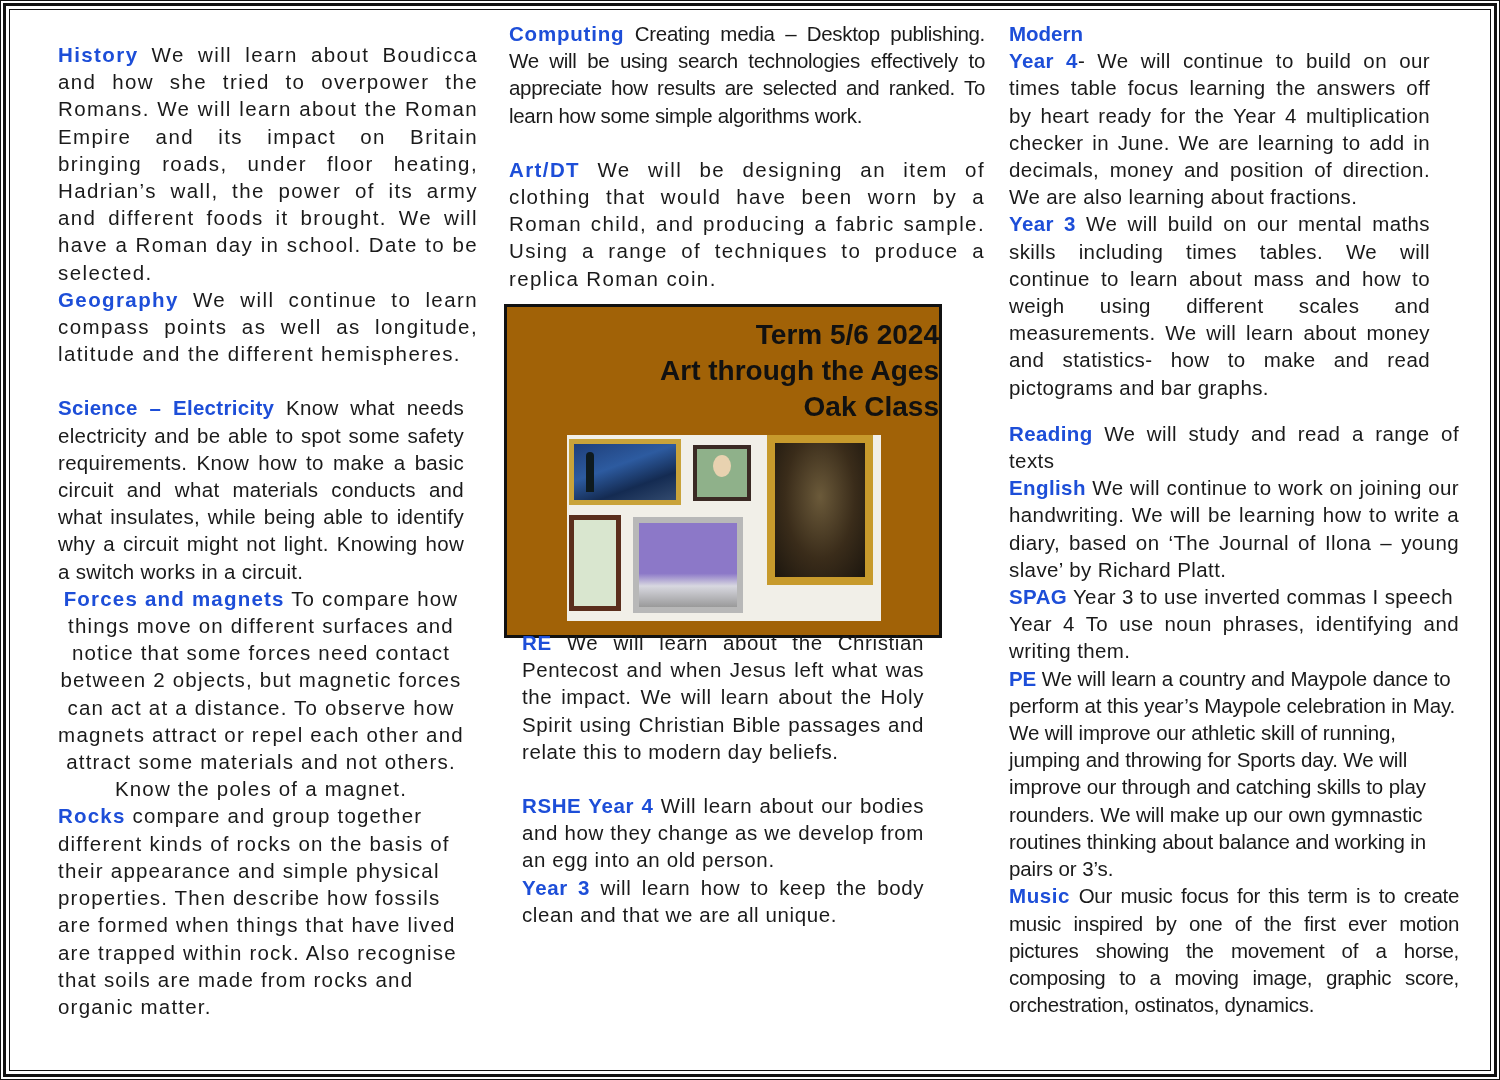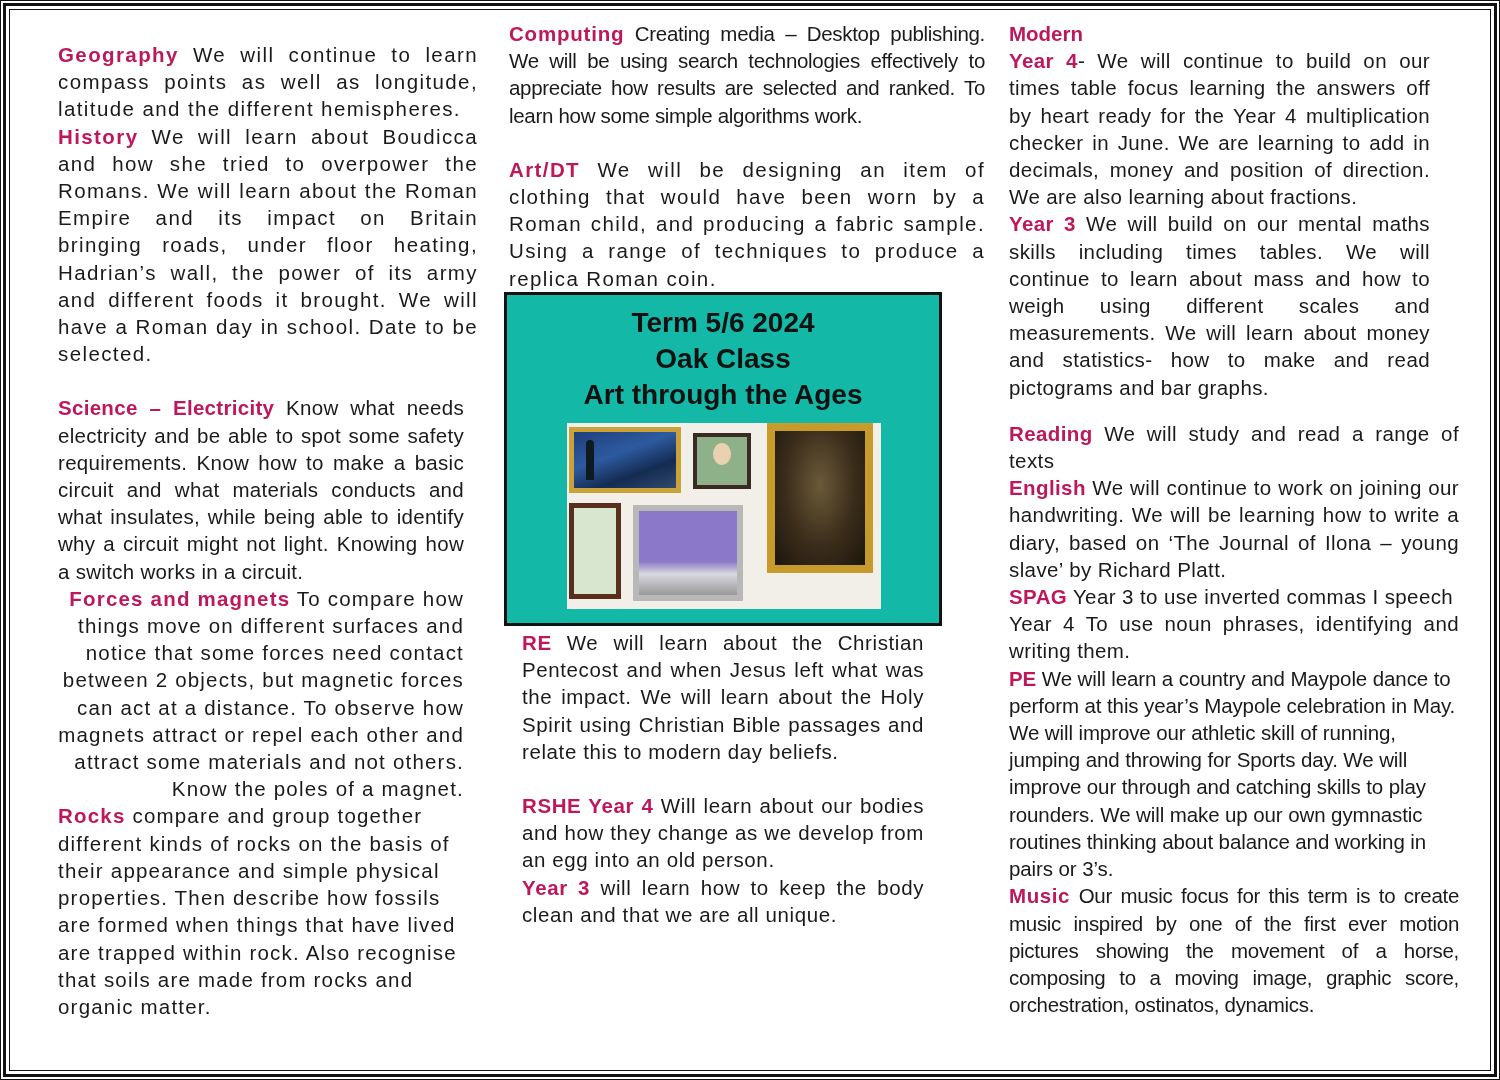--- a/index.html
+++ b/index.html
@@ -2,72 +2,72 @@
 <html><head>
 <meta charset="utf-8">
 <style>
   html, body { margin:0; padding:0; background:#ffffff; }
   body { width:1500px; height:1080px; position:relative; overflow:hidden; font-family:"Liberation Sans", sans-serif; color:#1a1a1a; }
   .border-outer { position:absolute; left:0; top:0; width:1500px; height:1080px; box-sizing:border-box; border:1px solid #111; }
   .border-mid { position:absolute; left:3px; top:3px; right:3px; bottom:3px; border:3px solid #111; }
   .border-inner { position:absolute; left:9px; top:9px; right:9px; bottom:9px; border:1px solid #111; }
   .col { position:absolute; font-size:20.5px; line-height:27.2px; }
   .col p { margin:0; text-align:justify; }
-  .col b { font-weight:bold; color:#be185d; }
+  .col b { font-weight:bold; color:#1d4ed8; }
   .wide { letter-spacing:1.4px; }
   .narrow { letter-spacing:-0.3px; }
   .gap { height:27px; }
   #col-left { left:58px; top:41px; width:420px; }
   #col-left .sci { width:406px; }
   #col-mid-top { left:509px; top:20px; width:476px; }
   #col-mid-bottom { left:522px; top:629px; width:402px; }
   #col-right { left:1009px; top:20px; width:450px; }
   #col-right .maths { width:421px; }
-  .title-box { position:absolute; left:504px; top:292px; width:432px; height:328px; border:3px solid #111; background:#14b8a6; text-align:center; }
+  .title-box { position:absolute; left:504px; top:304px; width:432px; height:328px; border:3px solid #111; background:#a16207; text-align:right; }
   .title-line { font-weight:bold; font-size:28px; line-height:36px; color:#111; }
   .title-text { margin-top:10px; }
   .art { position:absolute; left:60px; top:128px; width:314px; height:186px; background:#f1efe8; }
   .frame { position:absolute; box-sizing:border-box; }
   .f1 { left:2px; top:4px; width:112px; height:66px; border:5px solid #c9a33a; background:linear-gradient(160deg,#1f3f7a 0%,#2d5ba0 40%,#142b52 70%,#324a6e 100%); }
   .f1::after { content:""; position:absolute; left:12px; top:8px; width:8px; height:40px; background:#0e1a1f; border-radius:4px 4px 0 0; }
   .f2 { left:126px; top:10px; width:58px; height:56px; border:4px solid #3b2a24; background:#8fb18a; }
   .f2::after { content:""; position:absolute; left:16px; top:6px; width:18px; height:22px; background:#e8d2b0; border-radius:50%; }
   .f3 { left:200px; top:0px; width:106px; height:150px; border:8px solid #c79a2c; background:radial-gradient(ellipse at 50% 40%,#6b5a3a 0%,#3a2c1a 55%,#1c160e 100%); }
   .f4 { left:2px; top:80px; width:52px; height:96px; border:5px solid #5a2e1c; background:#d9e6cf; }
   .f5 { left:66px; top:82px; width:110px; height:96px; border:6px solid #b8b8b8; background:linear-gradient(180deg,#8c78c8 0%,#8c78c8 60%,#d8d8e0 75%,#9a9a9a 100%); }
 </style>
 </head>
 <body>
 
 <div class="border-outer"></div>
 <div class="border-mid"></div>
 <div class="border-inner"></div>
 
 <div class="col" id="col-left">
+  <p class="wide"><b>History</b><span> We will learn about Boudicca and how she tried to overpower the Romans. We will learn about the Roman Empire and its impact on Britain bringing roads, under floor heating, Hadrian’s wall, the power of its army and different foods it brought. We will have a Roman day in school. Date to be selected.</span></p>
   <p class="wide"><b>Geography</b><span> We will continue to learn compass points as well as longitude, latitude and the different hemispheres.</span></p>
-  <p class="wide"><b>History</b><span> We will learn about Boudicca and how she tried to overpower the Romans. We will learn about the Roman Empire and its impact on Britain bringing roads, under floor heating, Hadrian’s wall, the power of its army and different foods it brought. We will have a Roman day in school. Date to be selected.</span></p>
   <div class="gap"></div>
   <div class="sci">
     <p style="letter-spacing:0.3px"><b>Science – Electricity</b><span> Know what needs electricity and be able to spot some safety requirements. Know how to make a basic circuit and what materials conducts and what insulates, while being able to identify why a circuit might not light. Knowing how a switch works in a circuit.</span></p>
-    <p style="letter-spacing:1.2px;text-align:right"><b>Forces and magnets</b><span> To compare how things move on different surfaces and notice that some forces need contact between 2 objects, but magnetic forces can act at a distance. To observe how magnets attract or repel each other and attract some materials and not others. Know the poles of a magnet.</span></p>
+    <p style="letter-spacing:1.2px;text-align:center"><b>Forces and magnets</b><span> To compare how things move on different surfaces and notice that some forces need contact between 2 objects, but magnetic forces can act at a distance. To observe how magnets attract or repel each other and attract some materials and not others. Know the poles of a magnet.</span></p>
     <p style="letter-spacing:1.2px;text-align:left"><b>Rocks</b><span> compare and group together different kinds of rocks on the basis of their appearance and simple physical properties. Then describe how fossils are formed when things that have lived are trapped within rock. Also recognise that soils are made from rocks and organic matter.</span></p>
   </div>
 </div>
 
 <div class="col" id="col-mid-top">
   <p class="narrow"><b style="letter-spacing:0.8px">Computing</b><span>  Creating media – Desktop publishing. We will be using search technologies effectively to appreciate how results are selected and ranked. To learn how some simple algorithms work.</span></p>
   <div class="gap"></div>
   <p class="wide"><b>Art/DT</b><span> We will be designing an item of clothing that would have been worn by a Roman child, and producing a fabric sample. Using a range of techniques to produce a replica Roman coin.</span></p>
 </div>
 
 <div class="title-box">
   <div class="title-text">
     <div class="title-line">Term 5/6 2024</div>
+    <div class="title-line">Art through the Ages</div>
     <div class="title-line">Oak Class</div>
-    <div class="title-line">Art through the Ages</div>
   </div>
   <div class="art">
     <div class="frame f1"></div>
     <div class="frame f2"></div>
     <div class="frame f3"></div>
     <div class="frame f4"></div>
     <div class="frame f5"></div>
   </div>
 </div>
 

